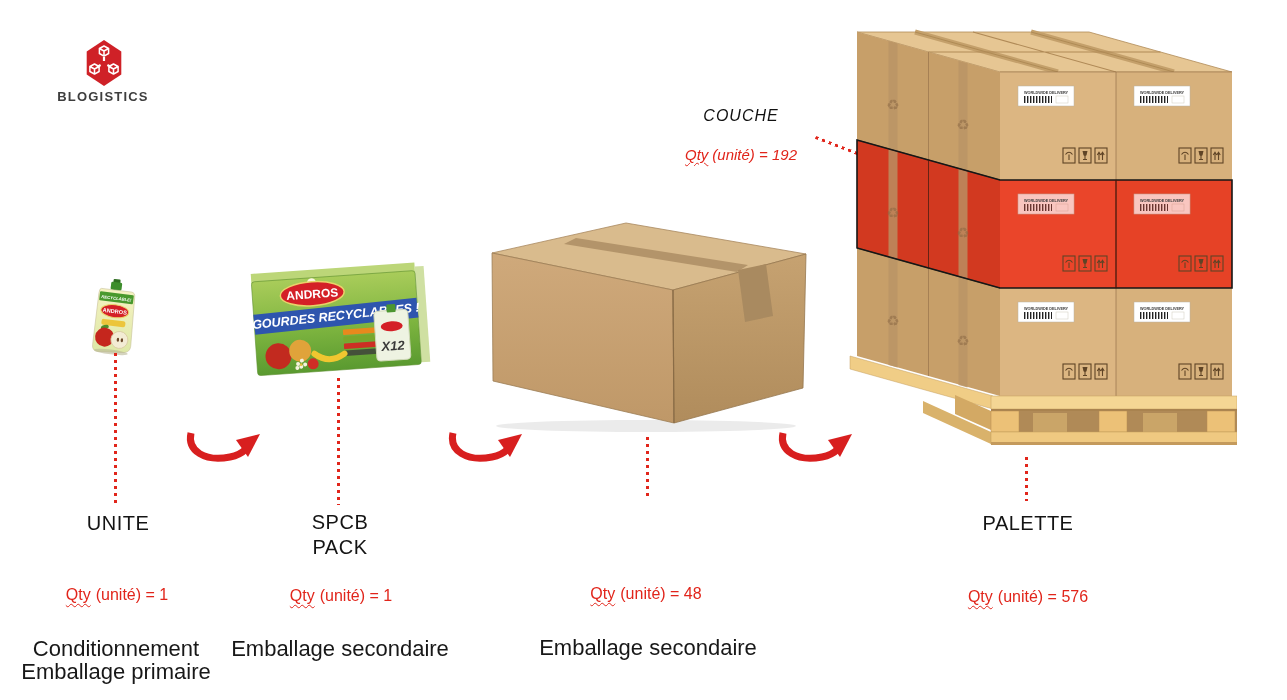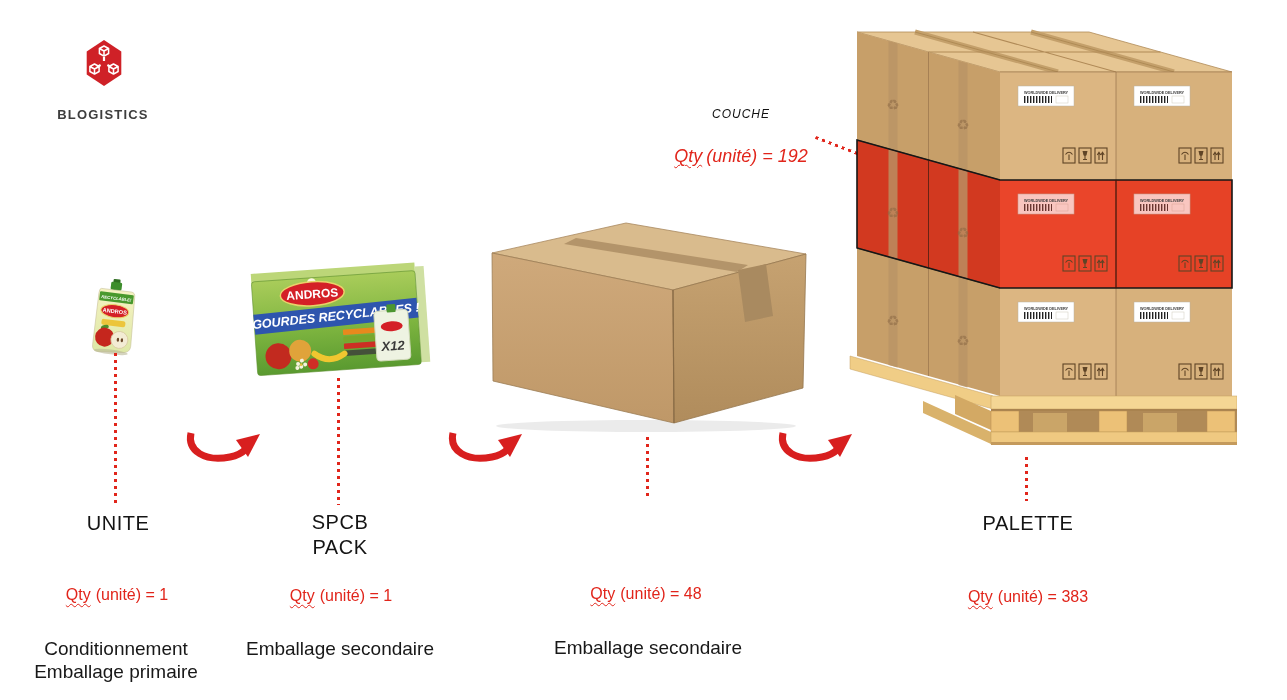--- a/index.html
+++ b/index.html
@@ -4,44 +4,44 @@
 <style>
   html,body{margin:0;padding:0;background:#ffffff;}
   body{font-family:"Liberation Sans",sans-serif;}
   .page{position:relative;width:1287px;height:700px;background:#fff;overflow:hidden;}
   .abs{position:absolute;}
   .ctr{text-align:center;}
   .title{font-size:20px;color:#141414;letter-spacing:.5px;line-height:25px;}
   .qty{font-size:16px;color:#e1251b;white-space:nowrap;}
   .qty .qw{text-decoration-line:underline;text-decoration-style:wavy;text-decoration-color:#e1251b;text-decoration-thickness:1px;text-underline-offset:3px;}
   .qty .qr{margin-left:5px;}
-  .desc{font-size:19px;color:#181818;line-height:23px;}
+  .desc{font-size:22px;color:#181818;line-height:23px;}
   .brandtxt{font-size:13px;font-weight:bold;letter-spacing:1.2px;color:#3e3e3e;}
-  .couche-label{font-size:12px;font-style:italic;font-weight:500;color:#111;letter-spacing:1px;}
-  .couche-qty{font-size:18px;font-style:italic;color:#e1251b;white-space:nowrap;}
+  .couche-label{font-size:16px;font-style:italic;font-weight:500;color:#111;letter-spacing:1px;}
+  .couche-qty{font-size:15px;font-style:italic;color:#e1251b;white-space:nowrap;}
   .couche-qty .qw{text-decoration-line:underline;text-decoration-style:wavy;text-decoration-color:#e1251b;text-decoration-thickness:1px;text-underline-offset:2px;}
   .couche-qty .qr{margin-left:4px;}
   .vdot{width:3px;background:repeating-linear-gradient(to bottom,#e1251b 0 3px,transparent 3px 7px);}
   .hdot{height:3px;background:repeating-linear-gradient(to right,#e1251b 0 3px,transparent 3px 7px);}
 </style>
 </head>
 <body>
 
 <div class="page">
 
   <svg class="abs" style="left:84px;top:40px" width="40" height="46" viewBox="0 0 40 46">
     <polygon points="20,0 37.3,11.5 37.3,34.5 20,46 2.7,34.5 2.7,11.5" fill="#cf2127"></polygon>
     <g stroke="#ffffff" stroke-width="1.5" fill="none" stroke-linejoin="round">
       <path d="M20,6 l4.6,2.5 v5 l-4.6,2.6 l-4.6,-2.6 v-5 z M15.4,8.5 L20,11 l4.6,-2.5 M20,11 v5.6"></path>
       <path d="M10.5,24 l4.6,2.5 v5 l-4.6,2.6 l-4.6,-2.6 v-5 z M5.9,26.5 L10.5,29 l4.6,-2.5 M10.5,29 v5.6"></path>
       <path d="M29.5,24 l4.6,2.5 v5 l-4.6,2.6 l-4.6,-2.6 v-5 z M24.9,26.5 L29.5,29 l4.6,-2.5 M29.5,29 v5.6"></path>
       <path d="M20,17 v4 M13,27 l3.6,-2 M27,27 l-3.6,-2" stroke-width="2.2"></path>
     </g>
   </svg>
-  <div class="abs brandtxt ctr" style="left:50px;top:107px;width:106px">BLOGISTICS</div>
+  <div class="abs brandtxt ctr" style="left:50px;top:89px;width:106px">BLOGISTICS</div>
 
   <div class="abs couche-label ctr" style="left:681px;top:107px;width:120px">COUCHE</div>
   <div class="abs couche-qty ctr" style="left:668px;top:146px;width:146px">
     <span class="qw">Qty</span><span class="qr">(unité) = 192</span>
   </div>
   <div class="abs hdot" style="left:816px;top:136px;width:52px;transform:rotate(21deg);transform-origin:left top"></div>
 
   <svg class="abs" style="left:82px;top:278px" width="62" height="80" viewBox="0 0 62 80">
     <defs>
       <linearGradient id="pg" x1="0" y1="0" x2="0" y2="1">
@@ -267,21 +267,21 @@
   <div class="abs qty ctr" style="left:17px;top:586px;width:200px">
     <span class="qw">Qty</span><span class="qr">(unité) = 1</span>
   </div>
   <div class="abs qty ctr" style="left:241px;top:587px;width:200px">
     <span class="qw">Qty</span><span class="qr">(unité) = 1</span>
   </div>
   <div class="abs qty ctr" style="left:536px;top:585px;width:220px">
     <span class="qw">Qty</span><span class="qr">(unité) = 48</span>
   </div>
   <div class="abs qty ctr" style="left:918px;top:588px;width:220px">
-    <span class="qw">Qty</span><span class="qr">(unité) = 383</span>
+    <span class="qw">Qty</span><span class="qr">(unité) = 576</span>
   </div>
 
   <div class="abs desc ctr" style="left:16px;top:637px;width:200px">
     <div>Conditionnement</div>
     <div>Emballage primaire</div>
   </div>
   <div class="abs desc ctr" style="left:230px;top:637px;width:220px">Emballage secondaire</div>
   <div class="abs desc ctr" style="left:538px;top:636px;width:220px">Emballage secondaire</div>
 
 </div>

